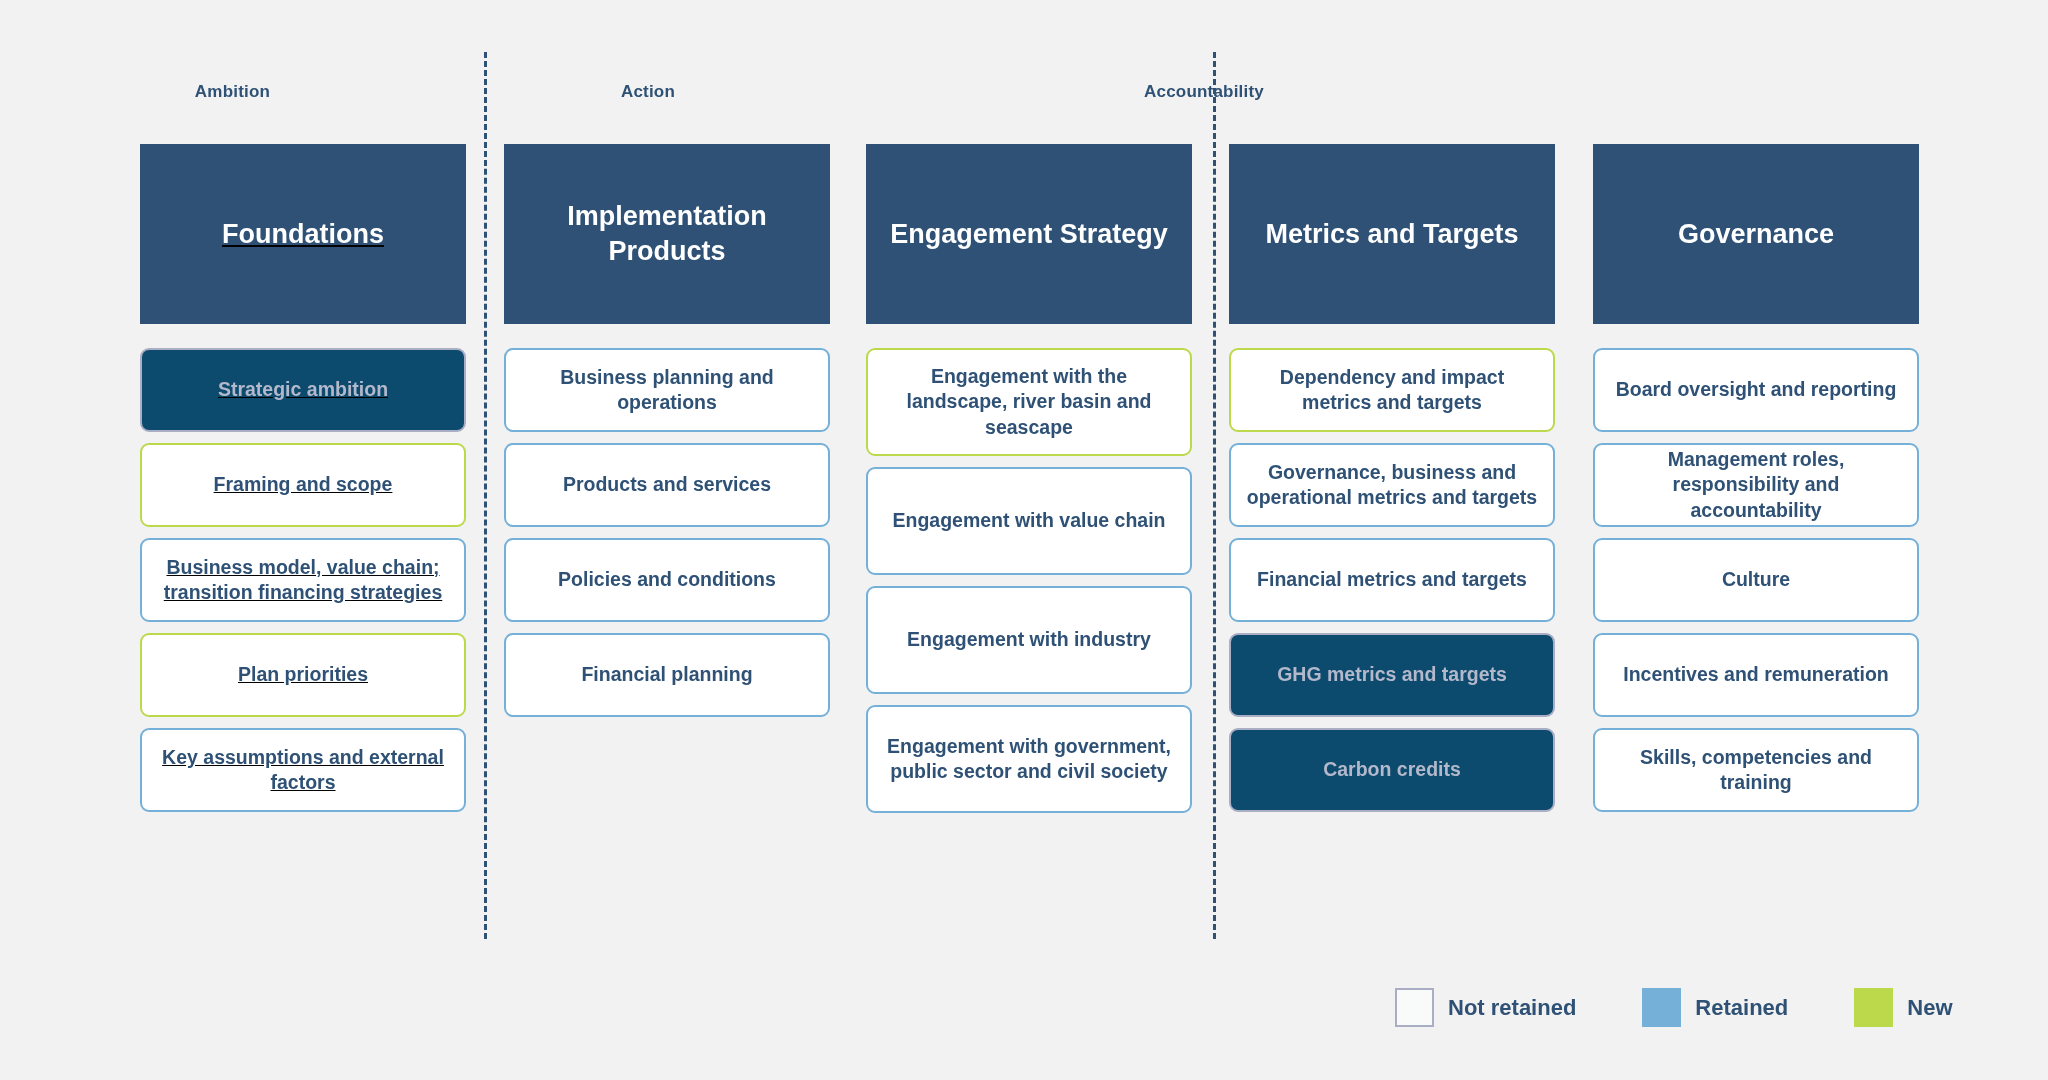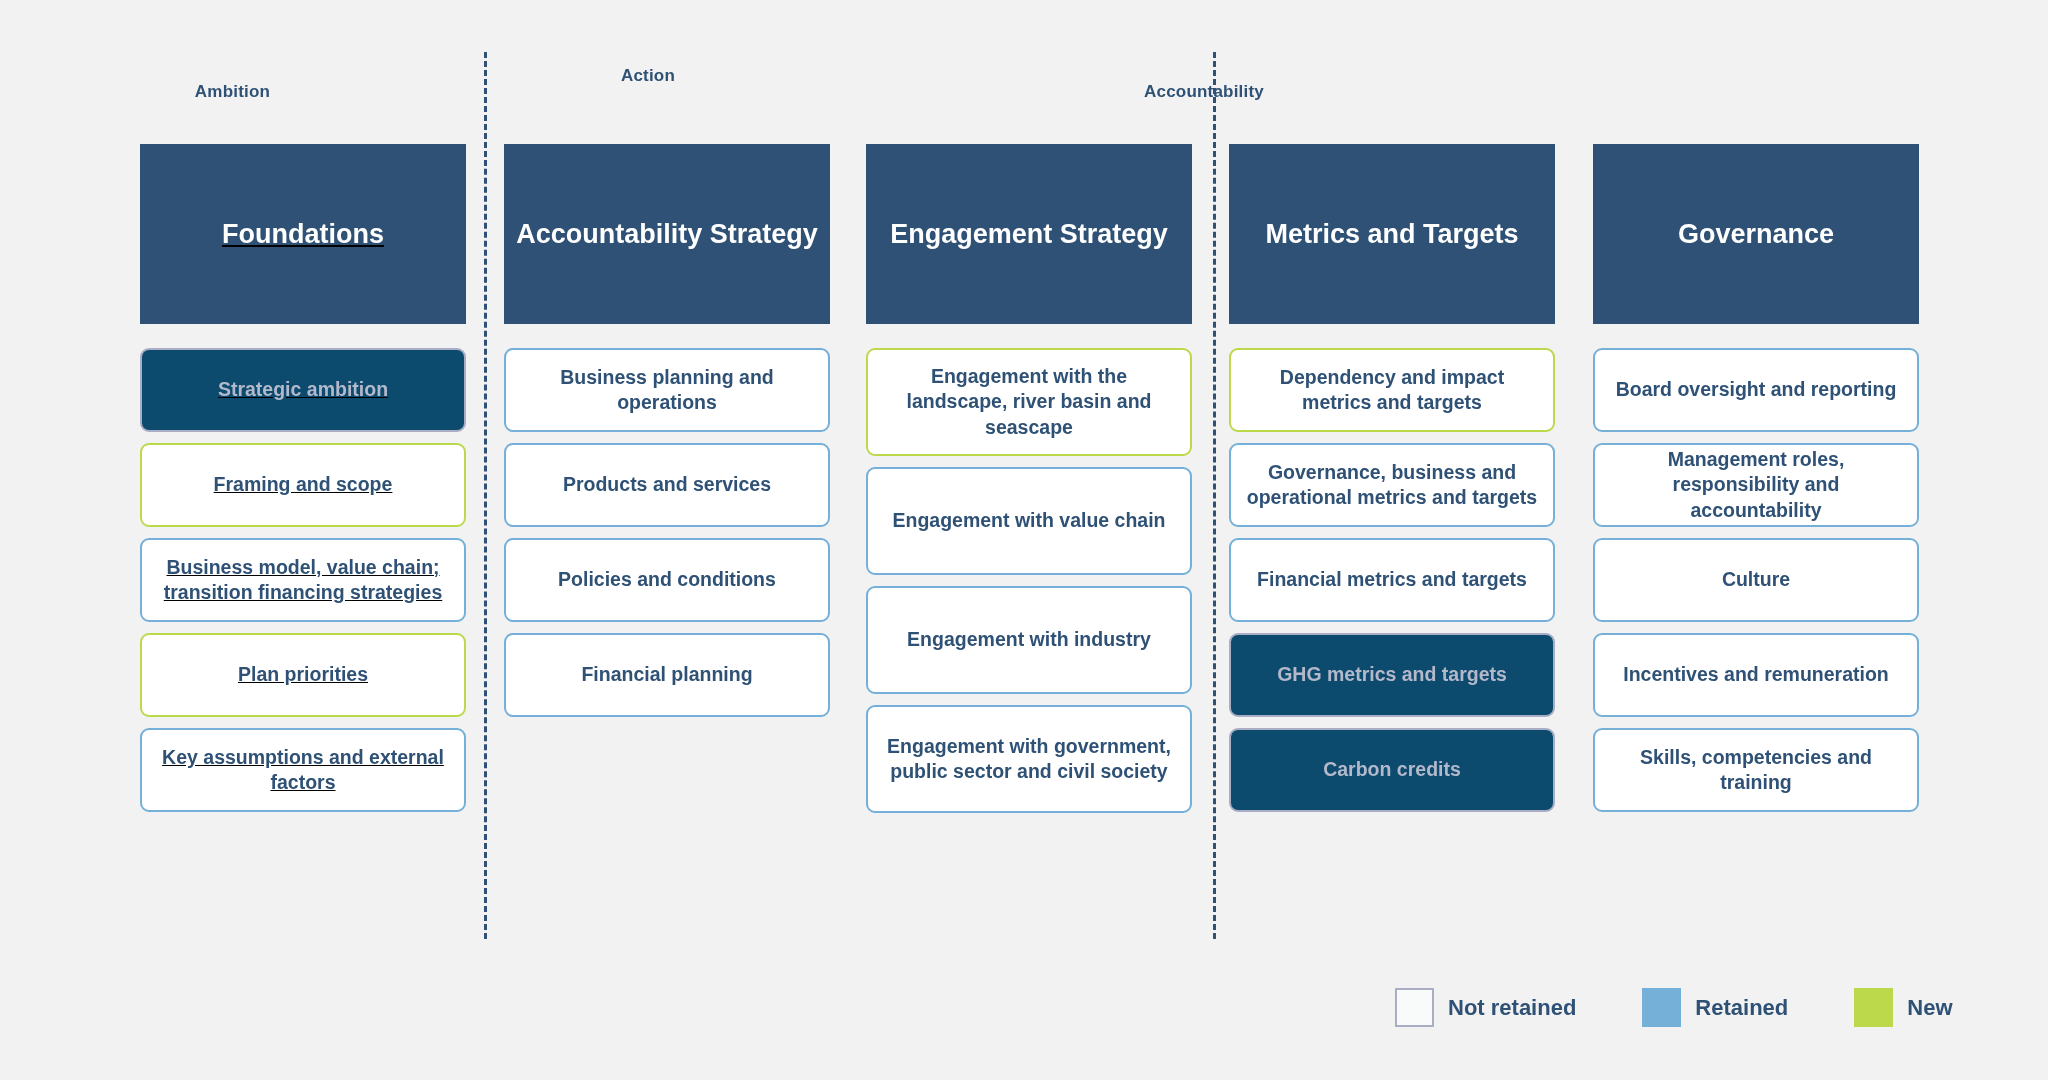--- a/index.html
+++ b/index.html
@@ -139,40 +139,40 @@
     white-space: nowrap;
   }
   .legend-gap { width: 50px; }
 </style>
 </head>
 <body>
 
 <div id="canvas">
   <div id="group-titles">
       <div class="group-title" style="left: 107px; width: 251px; top: 82px;">Ambition</div>
-      <div class="group-title" style="left: 384px; width: 528px; top: 66px;">Action</div>
+      <div class="group-title" style="left: 384px; width: 528px; top: 82px;">Action</div>
       <div class="group-title" style="left: 939px; width: 530px; top: 82px;">Accountability</div>
     </div>
   <div id="dividers">
       <div class="divider" style="left: 484px;"></div>
       <div class="divider" style="left: 1213px;"></div>
     </div>
   <div id="columns">
       <div class="column" style="left: 140px; width: 326px; text-decoration: underline;">
         <div class="col-header">Foundations</div>
         <div class="cards">
           <div class="card notretained h2">Strategic ambition</div>
           <div class="card new h2">Framing and scope</div>
           <div class="card retained h2">Business model, value chain; transition financing strategies</div>
           <div class="card new h2">Plan priorities</div>
           <div class="card retained h2">Key assumptions and external factors</div>
         </div>
       </div>
       <div class="column" style="left: 504px; width: 326px;">
-        <div class="col-header">Accountability Strategy</div>
+        <div class="col-header">Implementation Products</div>
         <div class="cards">
           <div class="card retained h2">Business planning and operations</div>
           <div class="card retained h2">Products and services</div>
           <div class="card retained h2">Policies and conditions</div>
           <div class="card retained h2">Financial planning</div>
         </div>
       </div>
       <div class="column" style="left: 866px; width: 326px;">
         <div class="col-header">Engagement Strategy</div>
         <div class="cards">

